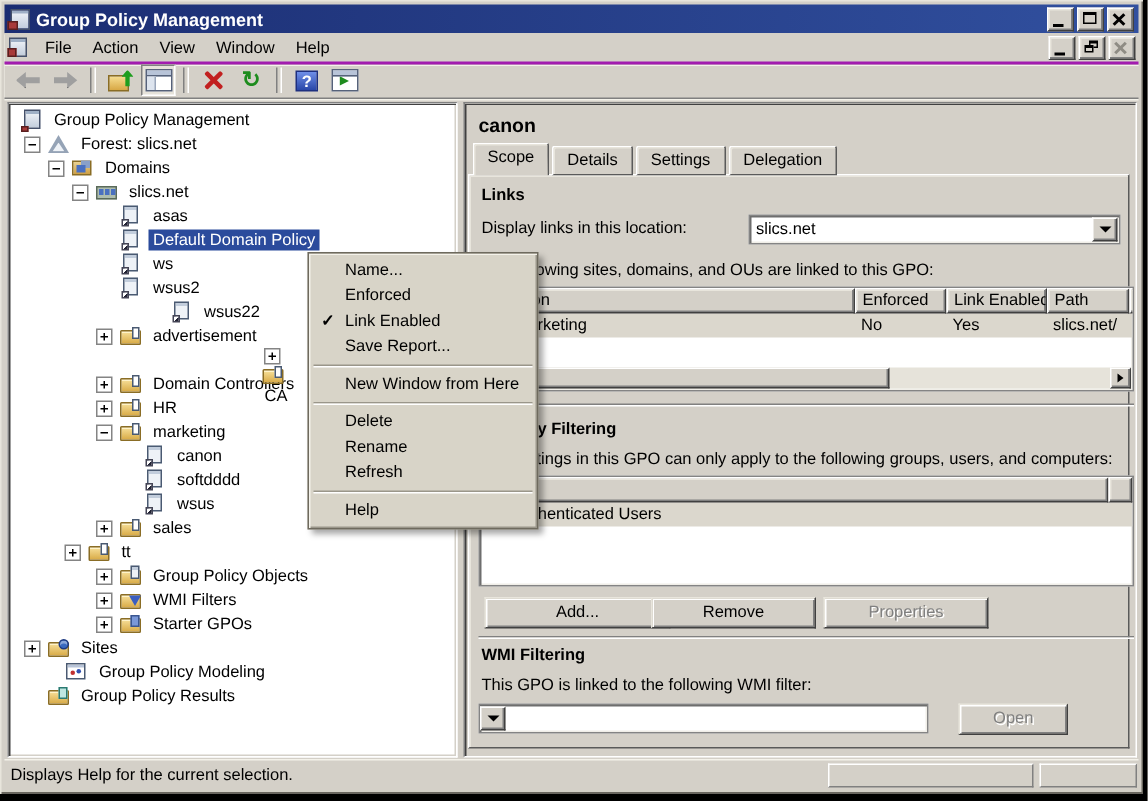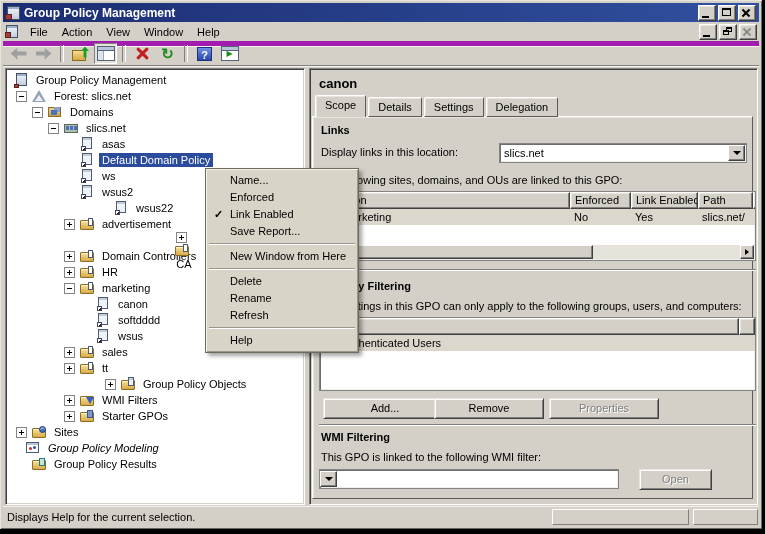--- a/index.html
+++ b/index.html
@@ -26,21 +26,21 @@
         border:1px solid #000;border-top-width:2px;box-sizing:border-box;}
   .wb-restore::before{content:'';position:absolute;left:6px;top:2px;width:6px;height:5px;border:1px solid #000;border-top-width:2px;box-sizing:border-box;}
   .wb-restore::after{content:'';position:absolute;left:3px;top:5px;width:6px;height:5px;border:1px solid #000;border-top-width:2px;background:#d4d0c8;box-sizing:border-box;}
   .wb-close::before,.wb-close::after{content:'';position:absolute;left:2px;top:6px;width:10px;height:2px;background:#000;}
   .wb-close::before{transform:rotate(45deg);}
   .wb-close::after{transform:rotate(-45deg);}
   .wb-close.disabled::before,.wb-close.disabled::after{background:#8f8c84;}
 
   
   .menubar{position:absolute;left:3px;top:22px;right:3px;height:19px;display:flex;align-items:center;
-           border-bottom:5px solid #a21caf;box-shadow:0 1px 0 #f4f2ea;}
+           border-bottom:2px solid #a21caf;box-shadow:0 1px 0 #f4f2ea;}
   .mdi-icon{width:14px;height:13px;position:relative;margin:0 4px 0 2px;flex:none;}
   .mdi-icon::before{content:'';position:absolute;left:1px;top:0;width:10px;height:11px;
      background:linear-gradient(#f2f5f9,#c2cddc);border:1px solid #44506a;box-shadow:inset 0 2px 0 #9fb0c6;}
   .mdi-icon::after{content:'';position:absolute;left:0;bottom:0;width:4px;height:4px;background:#a83a3a;border:1px solid #5a1f1f;}
   .menu-item{padding:2px 7px;}
   .mdi-btns{margin-left:auto;display:flex;gap:2px;margin-right:2px;}
 
   
   .toolbar{position:absolute;left:3px;top:42px;right:3px;height:23px;display:flex;align-items:center;
            border-bottom:1px solid #808080;box-shadow:0 1px 0 #f4f2ea;padding-left:3px;}
@@ -315,46 +315,46 @@
       <div class="trow" style="padding-left: 74px;">
         <span class="eb-sp"></span>
         <span class="ti ti-gpo"></span>
         <span class="tlabel">wsus</span>
       </div>
       <div class="trow" style="padding-left: 58px;">
         <span class="eb plus"></span>
         <span class="ti ti-ou"></span>
         <span class="tlabel">sales</span>
       </div>
-      <div class="trow" style="padding-left: 58px;">
+      <div class="trow" style="padding-left: 37px;">
         <span class="eb plus"></span>
         <span class="ti ti-ou"></span>
         <span class="tlabel">tt</span>
       </div>
-      <div class="trow" style="padding-left: 58px; margin-left: 41px;">
+      <div class="trow" style="padding-left: 58px;">
         <span class="eb plus"></span>
         <span class="ti ti-gpo-folder"></span>
         <span class="tlabel">Group Policy Objects</span>
       </div>
       <div class="trow" style="padding-left: 58px;">
         <span class="eb plus"></span>
         <span class="ti ti-wmi-folder"></span>
         <span class="tlabel">WMI Filters</span>
       </div>
       <div class="trow" style="padding-left: 58px;">
         <span class="eb plus"></span>
         <span class="ti ti-starter-folder"></span>
         <span class="tlabel">Starter GPOs</span>
       </div>
       <div class="trow" style="padding-left: 10px;">
         <span class="eb plus"></span>
         <span class="ti ti-sites"></span>
         <span class="tlabel">Sites</span>
       </div>
-      <div class="trow" style="padding-left: 4px; font-style: italic;">
+      <div class="trow" style="padding-left: 22px;">
         <span class="eb-sp"></span>
         <span class="ti ti-modeling"></span>
         <span class="tlabel">Group Policy Modeling</span>
       </div>
       <div class="trow" style="padding-left: 10px;">
         <span class="eb-sp"></span>
         <span class="ti ti-results"></span>
         <span class="tlabel">Group Policy Results</span>
       </div>
     </div>

